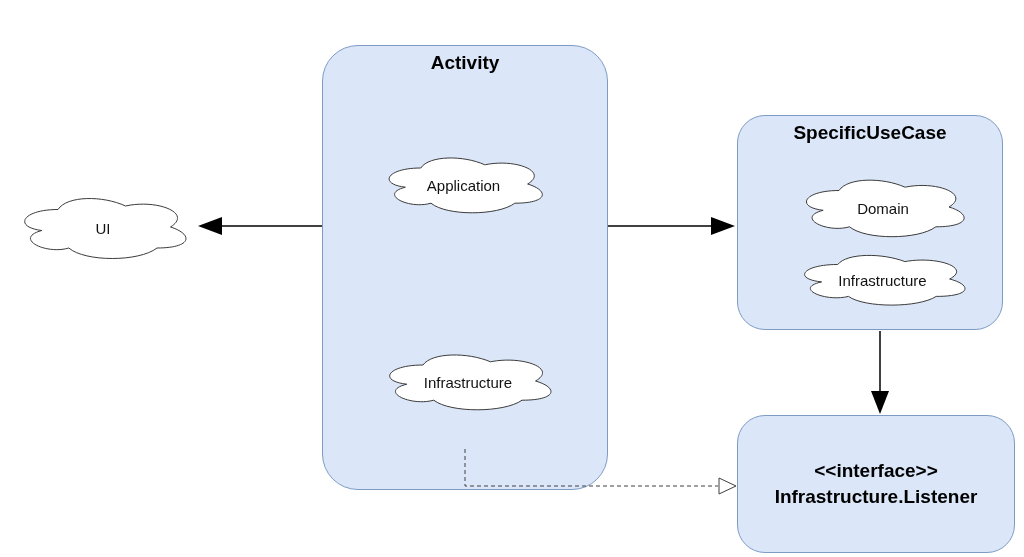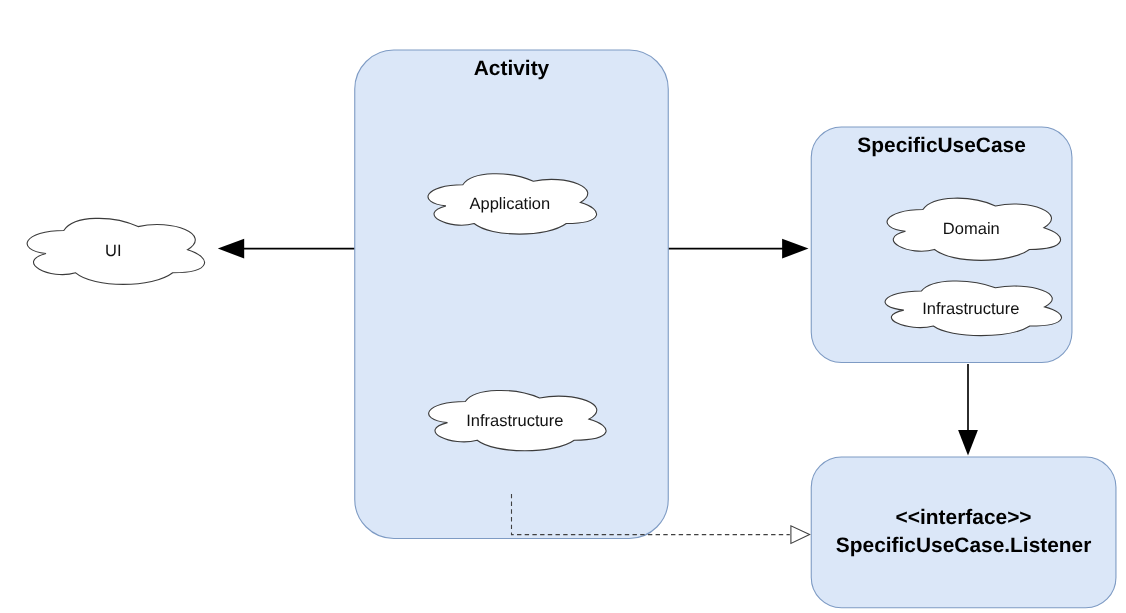--- a/index.html
+++ b/index.html
@@ -35,21 +35,21 @@
     left: 322px;
     top: 3px;
     width: 286px;
     height: 445px;
     border-radius: 36px;
     margin-top: 42px;
   }
   .suc-box {
     left: 737px;
     top: 115px;
-    width: 238px;
+    width: 266px;
     height: 215px;
     border-radius: 28px;
   }
   .listener-box {
     left: 737px;
     top: 415px;
     width: 278px;
     height: 138px;
     border-radius: 28px;
     display: flex;
@@ -110,21 +110,21 @@
   <div class="box activity-box">
     <div class="box-title">Activity</div>
   </div>
 
   <div class="box suc-box">
     <div class="box-title">SpecificUseCase</div>
   </div>
 
   <div class="box listener-box">
     <div class="line">&lt;&lt;interface&gt;&gt;</div>
-    <div class="line">SpecificUseCase.Listener</div>
+    <div class="line">Infrastructure.Listener</div>
   </div>
 
   <div class="cloud cloud-ui">
     <svg viewBox="0 0 100 60" preserveAspectRatio="none">
       <path d="M 25 15 C 5 15 0 30 16 33 C 0 39.6 18 54 31 48 C 40 60 70 60 80 48 C 100 48 100 36 87.5 30 C 100 18 80 6 62.5 12 C 50 3 30 3 25 15 Z" fill="#ffffff" stroke="#3b3b3b" stroke-width="1" vector-effect="non-scaling-stroke"></path>
     </svg>
     <div class="cloud-label">UI</div>
   </div>
 
   <div class="cloud cloud-app">

